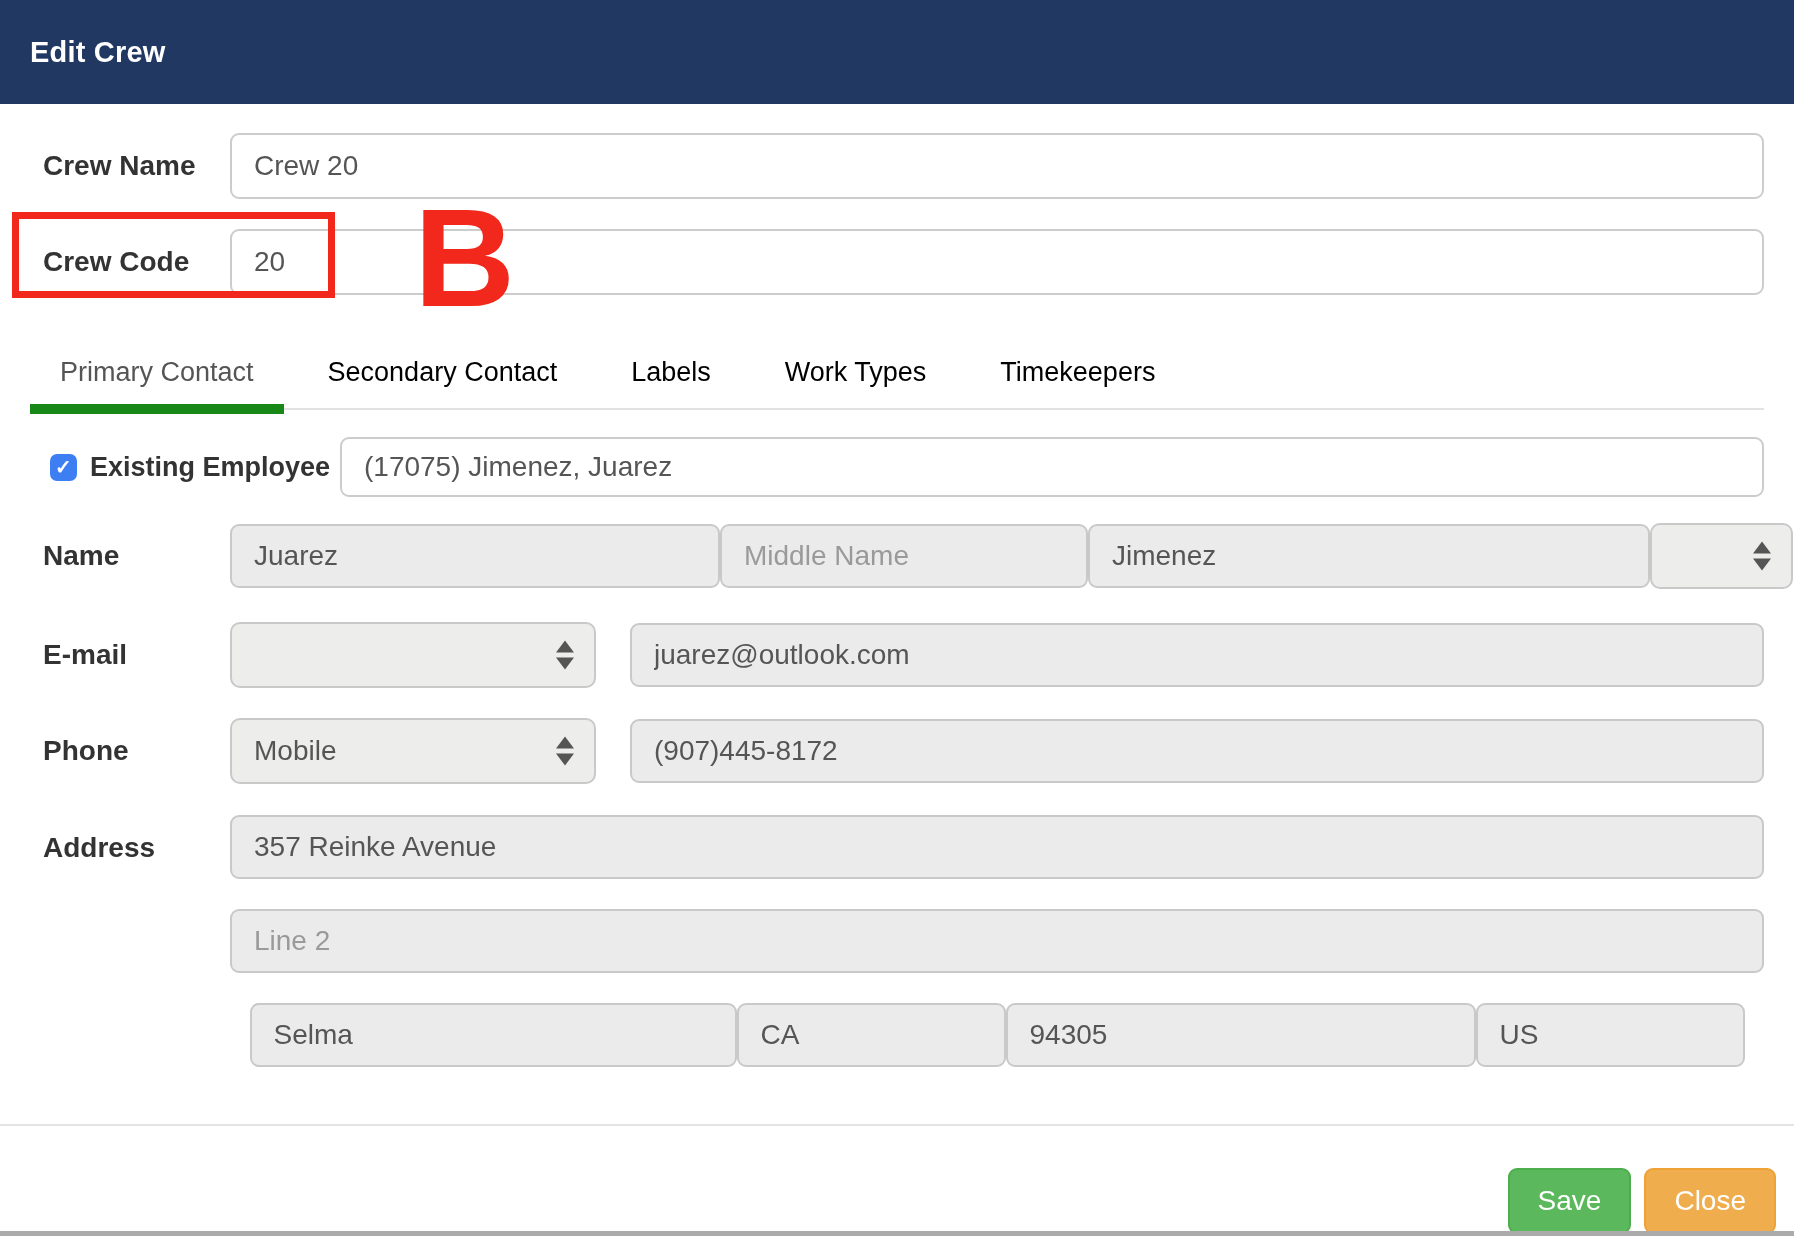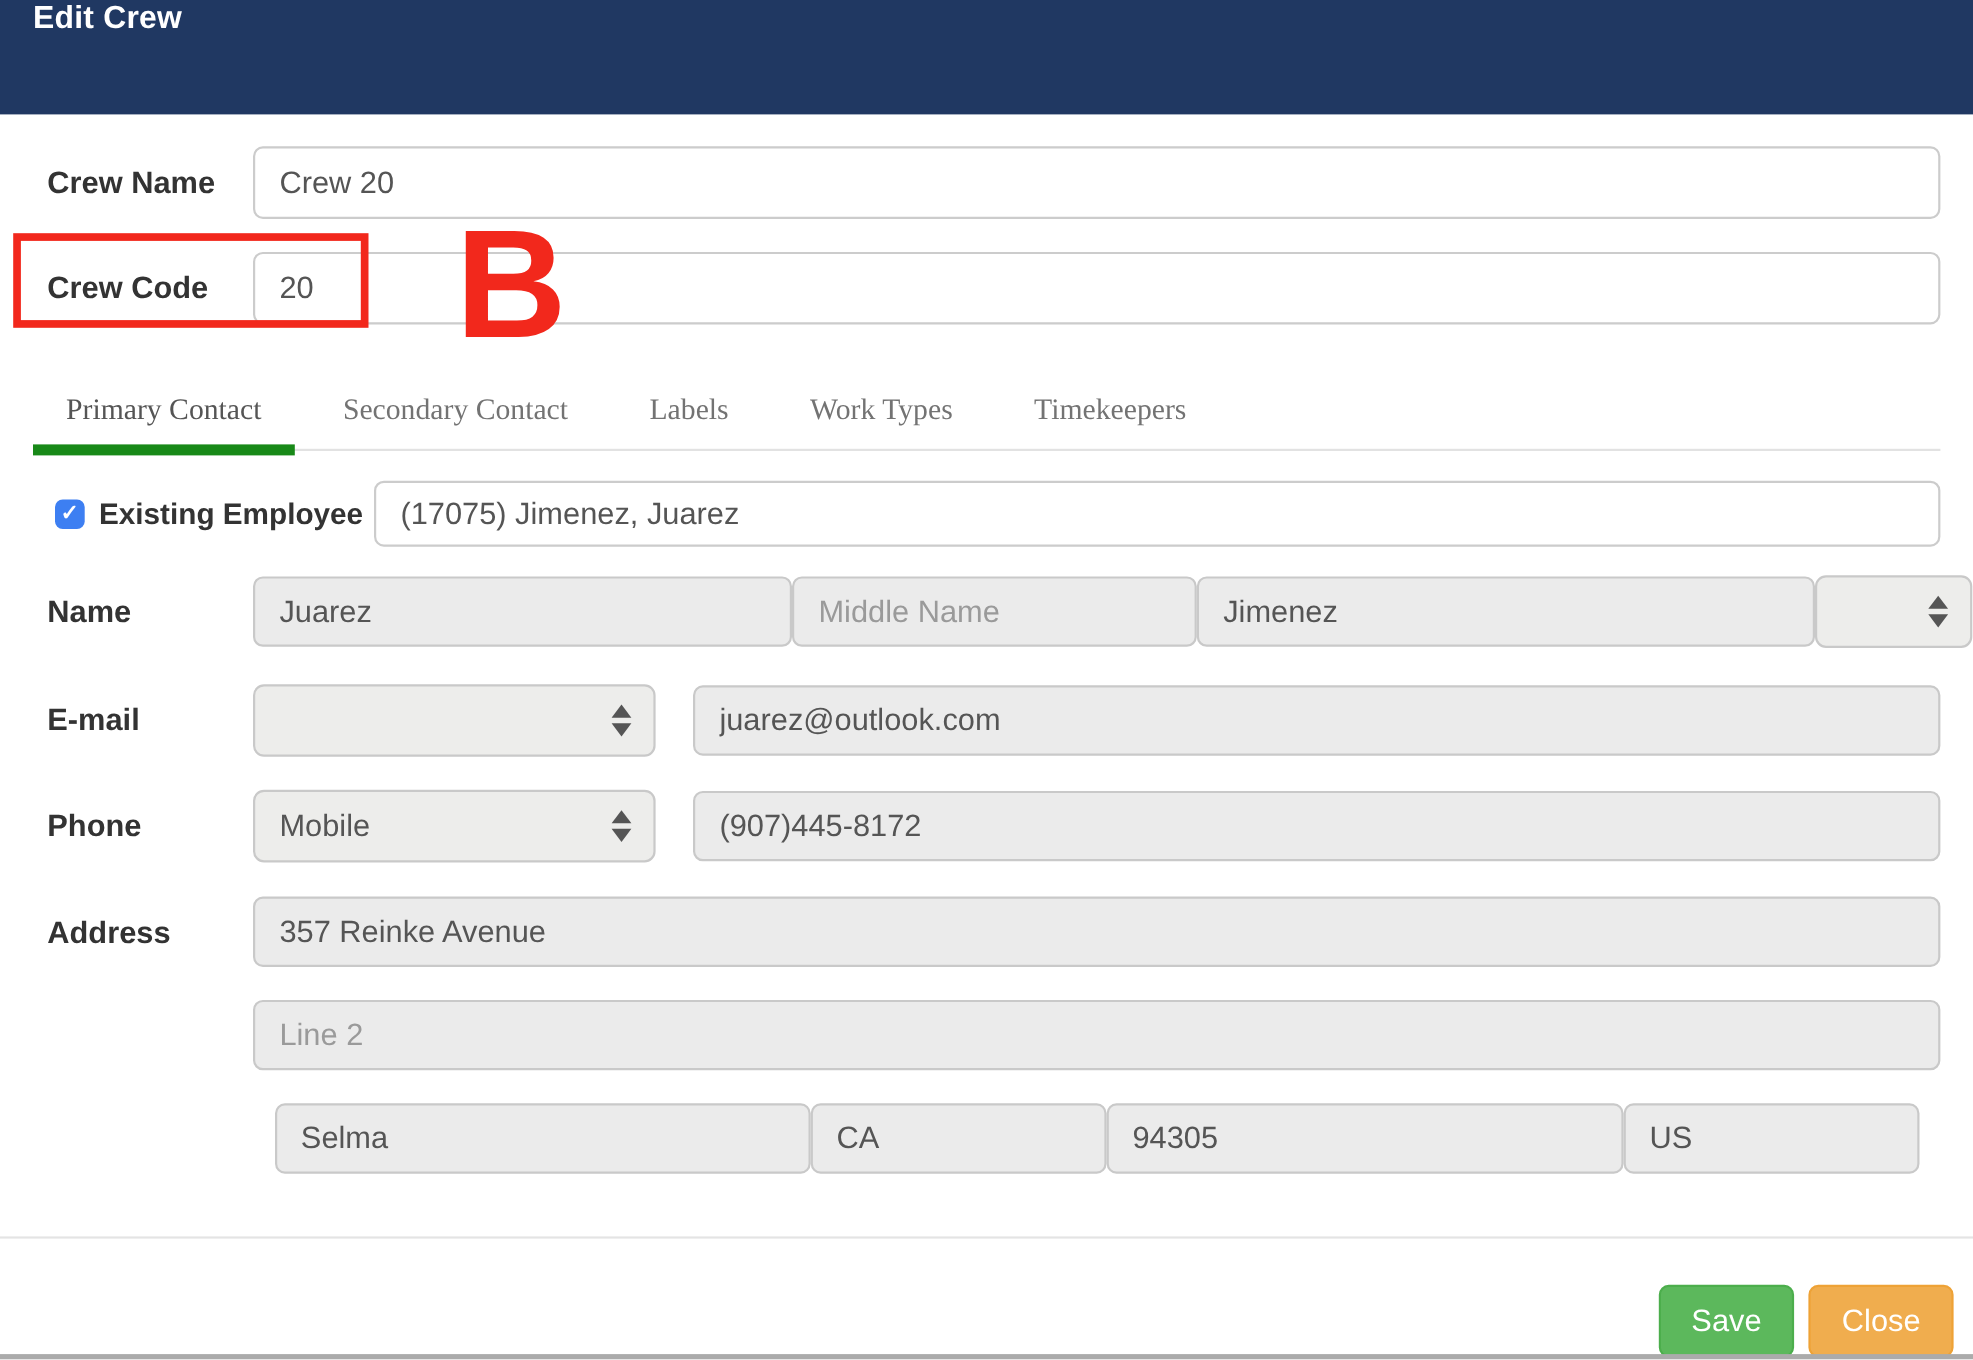--- a/index.html
+++ b/index.html
@@ -2,21 +2,21 @@
 <html><head>
 <meta charset="utf-8">
 <style>
   html,body{margin:0;padding:0;}
   body{
     width:1794px;height:1236px;position:relative;overflow:hidden;
     background:#ffffff;font-family:"Liberation Sans",sans-serif;
   }
   
   .modal-header{
-    height:104px;background:#203862;display:flex;
+    height:104px;background:#203862;display:flex;align-items:center;
     padding-left:30px;box-sizing:border-box;
   }
   .modal-title{color:#ffffff;font-size:29px;font-weight:bold;letter-spacing:.2px;}
   
   .content{padding:0 30px;box-sizing:border-box;}
   .frow{display:flex;align-items:center;}
   .flabel{
     width:200px;min-width:200px;padding-left:13px;box-sizing:border-box;
     font-size:28px;font-weight:bold;color:#333;
   }
@@ -41,24 +41,23 @@
   .sel .arrows i{display:block;width:0;height:0;border-left:9px solid transparent;border-right:9px solid transparent;}
   .sel .arrows i.up{border-bottom:12px solid #555;}
   .sel .arrows i.down{border-top:12px solid #555;}
   
   .row-crew-name{margin-top:29px;}
   .row-crew-code{margin-top:30px;}
   .row-crew-name input,.row-crew-code input{height:66px;}
   
   .tabs{
     display:flex;gap:14px;margin-top:45px;border-bottom:2px solid #e2e2e2;
-    font-family:Liberation Serif, serif;
   }
   .tab{
-    padding:0 30px;line-height:64px;font-size:27px;color:#737373;
+    padding:0 30px;line-height:64px;font-size:27px;color:#000000;
     border-bottom:10px solid transparent;margin-bottom:-6px;cursor:pointer;white-space:nowrap;
   }
   .tab.active{color:#555;border-bottom-color:#188918;cursor:default;}
   
   .row-ee{margin-top:27px;display:flex;align-items:center;}
   .ee-left{width:310px;min-width:310px;display:flex;align-items:center;padding-left:20px;box-sizing:border-box;}
   .checkbox{
     width:27px;height:27px;border-radius:7px;background:#3d7ff2;
     display:flex;align-items:center;justify-content:center;margin-right:13px;cursor:pointer;
   }

